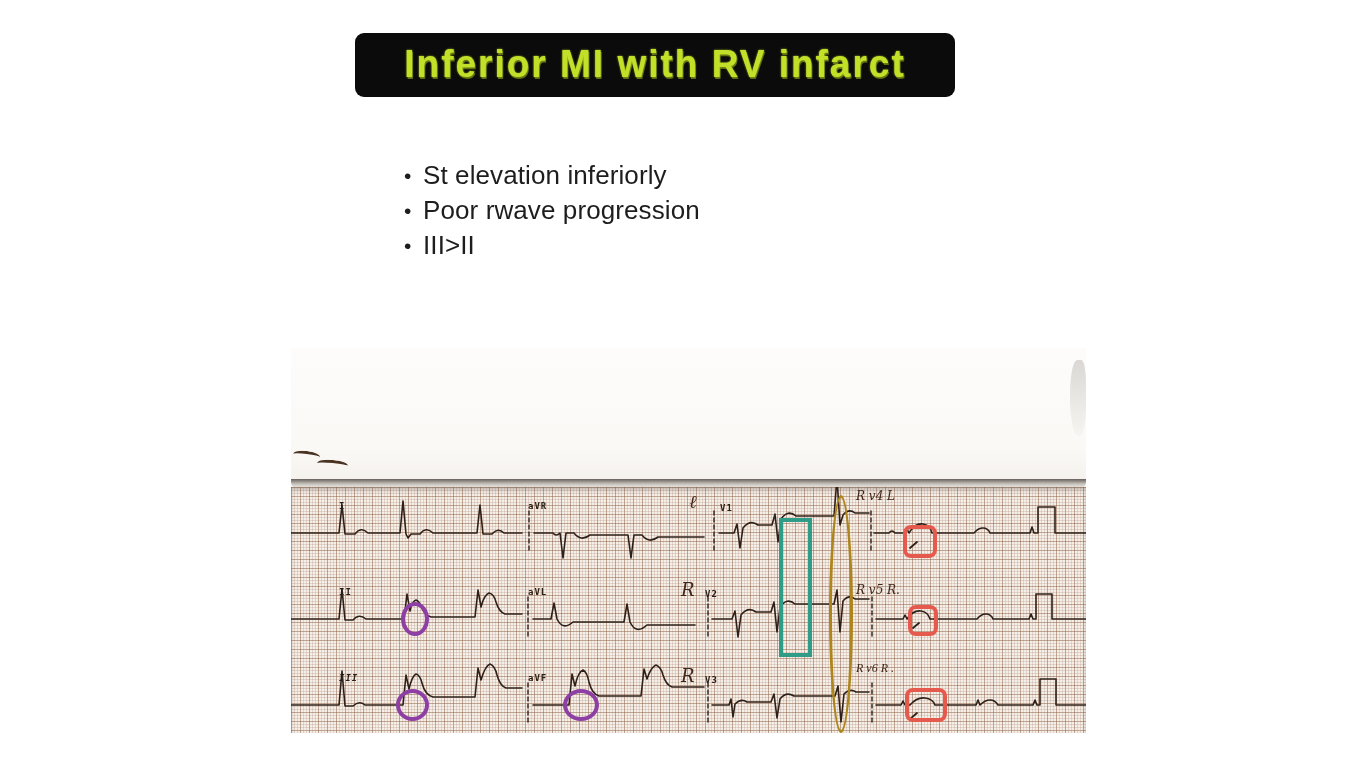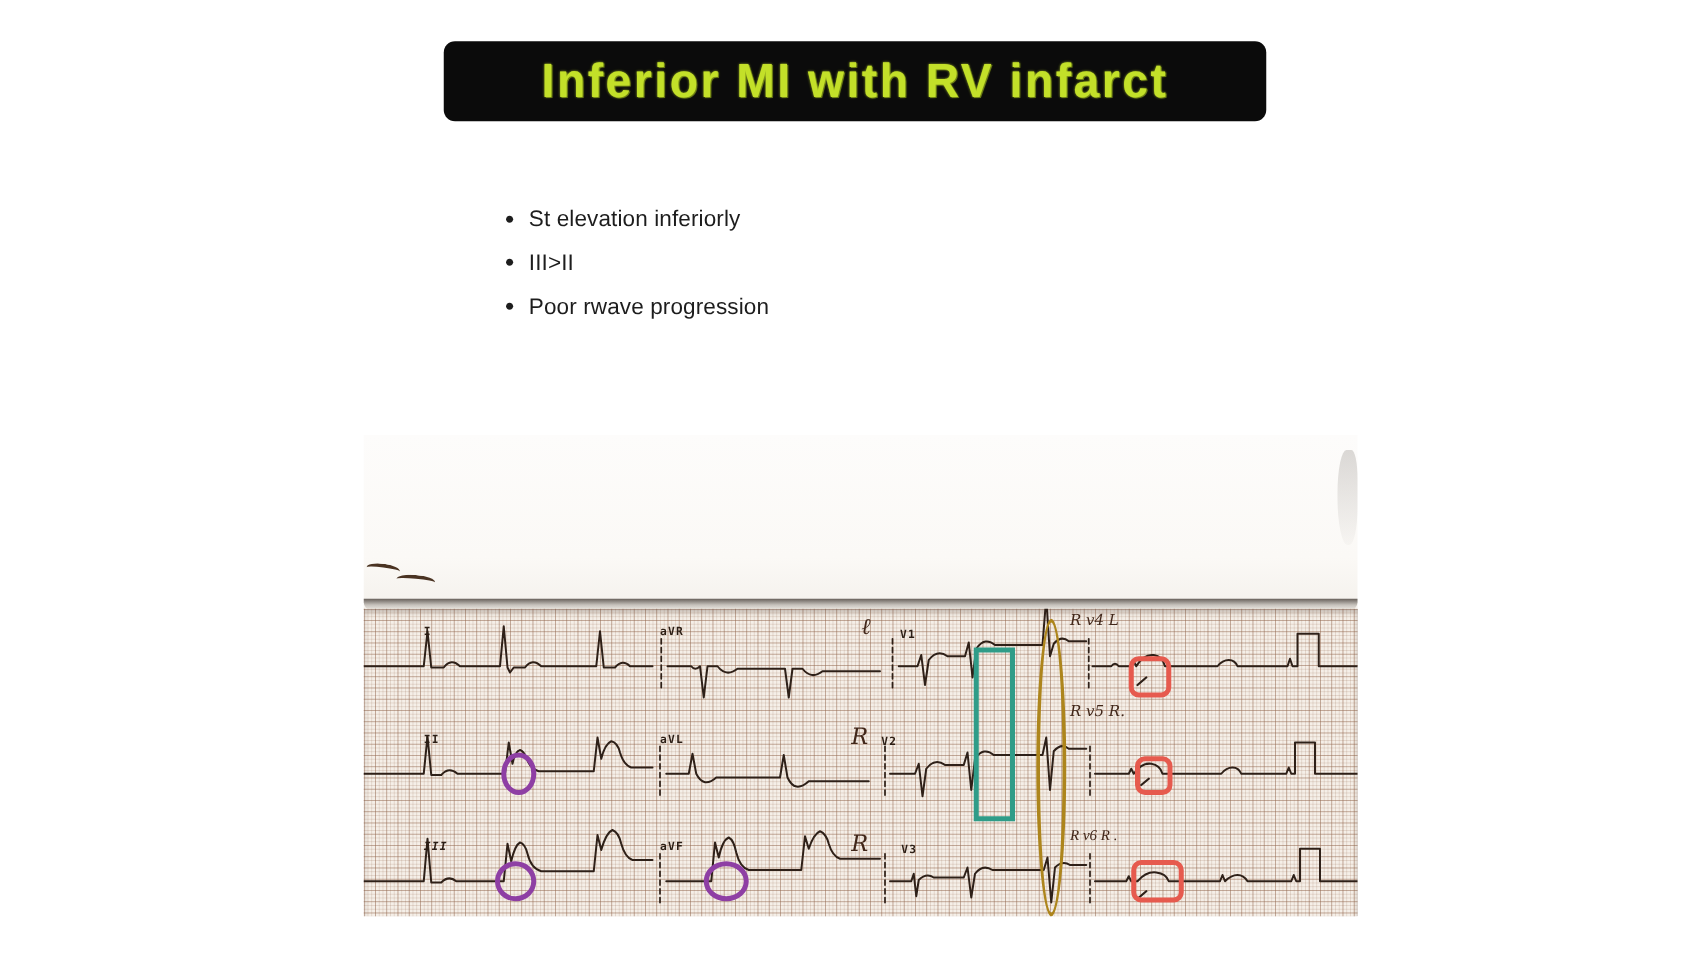--- a/index.html
+++ b/index.html
@@ -1,31 +1,31 @@
 <!DOCTYPE html>
 <html><head>
 <meta charset="utf-8">
 <style>
   * { margin:0; padding:0; box-sizing:border-box; }
   html,body { width:1366px; height:768px; background:#ffffff; overflow:hidden;
               font-family:"Liberation Sans", sans-serif; }
   .slide { position:relative; width:1366px; height:768px; background:#ffffff; }
 
   
-  .banner { position:absolute; left:355px; top:33px; width:658px; height:64px;
+  .banner { position:absolute; left:355px; top:33px; width:600px; height:64px;
             background:#0b0b0b; border-radius:9px;
             display:flex; align-items:center; justify-content:center; }
   .banner-text { color:#c3e029; font-weight:800; font-size:37px; letter-spacing:2px;
                  font-family:"Liberation Sans", sans-serif;
                  text-shadow:0 0 2px rgba(195,224,41,.85), 1px 1px 0 rgba(140,165,20,.6);
                  transform:scaleY(1.04); white-space:nowrap; }
 
   
   .bullets { position:absolute; left:404px; top:158px; width:618px; list-style:none; }
-  .bullets li { position:relative; padding-left:19px; font-size:18px; line-height:35px;
+  .bullets li { position:relative; padding-left:19px; font-size:26px; line-height:35px;
                 color:#1d1d1d; font-weight:400; letter-spacing:0.1px; }
   .bullets li::before { content:"•"; position:absolute; left:0; top:0; font-size:21px; color:#1d1d1d; }
 
   
   .ecg-figure { position:absolute; left:291px; top:348px; width:795px; height:385px; }
   .photo-top { position:absolute; left:0; top:0; width:795px; height:140px;
                background:linear-gradient(180deg,#fdfcfb 0%, #fbf9f6 70%, #f4f1ec 100%); }
   .smudge { position:absolute; left:779px; top:12px; width:16px; height:76px;
             background:linear-gradient(180deg, rgba(190,186,182,.55), rgba(220,216,212,.15));
             border-radius:45% 30% 40% 50%; }
@@ -66,22 +66,22 @@
 <body>
 
 <div class="slide">
 
   <div class="banner">
     <span class="banner-text">Inferior MI with RV infarct</span>
   </div>
 
   <ul class="bullets">
     <li>St elevation inferiorly</li>
+    <li>Poor rwave progression</li>
     <li>III&gt;II</li>
-    <li>Poor rwave progression</li>
   </ul>
 
   <div class="ecg-figure">
     <div class="photo-top"></div>
     <div class="smudge"></div>
     <div class="pen-mark m1"></div>
     <div class="pen-mark m2"></div>
     <div class="fold-shadow"></div>
 
     <div class="ecg-paper">
@@ -113,27 +113,27 @@
       </svg>
 
       <span class="tw" style="left:48px;  top:14px;">I</span>
       <span class="tw" style="left:237px; top:14px;">aVR</span>
       <span class="tw" style="left:417px; top:16px;padding-left:12px;">V1</span>
       <span class="tw" style="left:48px;  top:100px;">II</span>
       <span class="tw" style="left:237px; top:100px;">aVL</span>
       <span class="tw" style="left:414px; top:102px;">V2</span>
       <span class="tw" style="left:48px;  top:186px;font-style:italic;">III</span>
       <span class="tw" style="left:237px; top:186px;">aVF</span>
-      <span class="tw" style="left:414px; top:188px;padding-left:16px;">V3</span>
+      <span class="tw" style="left:414px; top:188px;">V3</span>
 
       <span class="hw pre" style="left:398px; top:4px;">ℓ</span>
       <span class="hw pre" style="left:390px; top:92px;">R</span>
       <span class="hw pre" style="left:390px; top:178px;">R</span>
       <span class="hw" style="left:565px; top:2px;">R v4 L</span>
-      <span class="hw" style="left:565px; top:75px;">R v5 R.</span>
+      <span class="hw" style="left:565px; top:96px;">R v5 R.</span>
       <span class="hw" style="left:565px; top:174px;font-family:Liberation Serif, serif;">R v6 R .</span>
 
       <div class="ann ann-circle" style="left:110px; top:115px; width:28px; height:34px;"></div>
       <div class="ann ann-circle" style="left:105px; top:202px; width:33px; height:32px;"></div>
       <div class="ann ann-circle" style="left:272px; top:202px; width:36px; height:32px;"></div>
       <div class="ann ann-teal" style="left:488px; top:31px;  width:33px; height:139px;"></div>
       <div class="ann ann-ellipse" style="left:538px; top:8px;   width:24px; height:238px;"></div>
       <div class="ann ann-red" style="left:612px; top:38px;  width:34px; height:33px;"></div>
       <div class="ann ann-red" style="left:617px; top:118px; width:30px; height:31px;"></div>
       <div class="ann ann-red" style="left:614px; top:201px; width:42px; height:34px;"></div>

